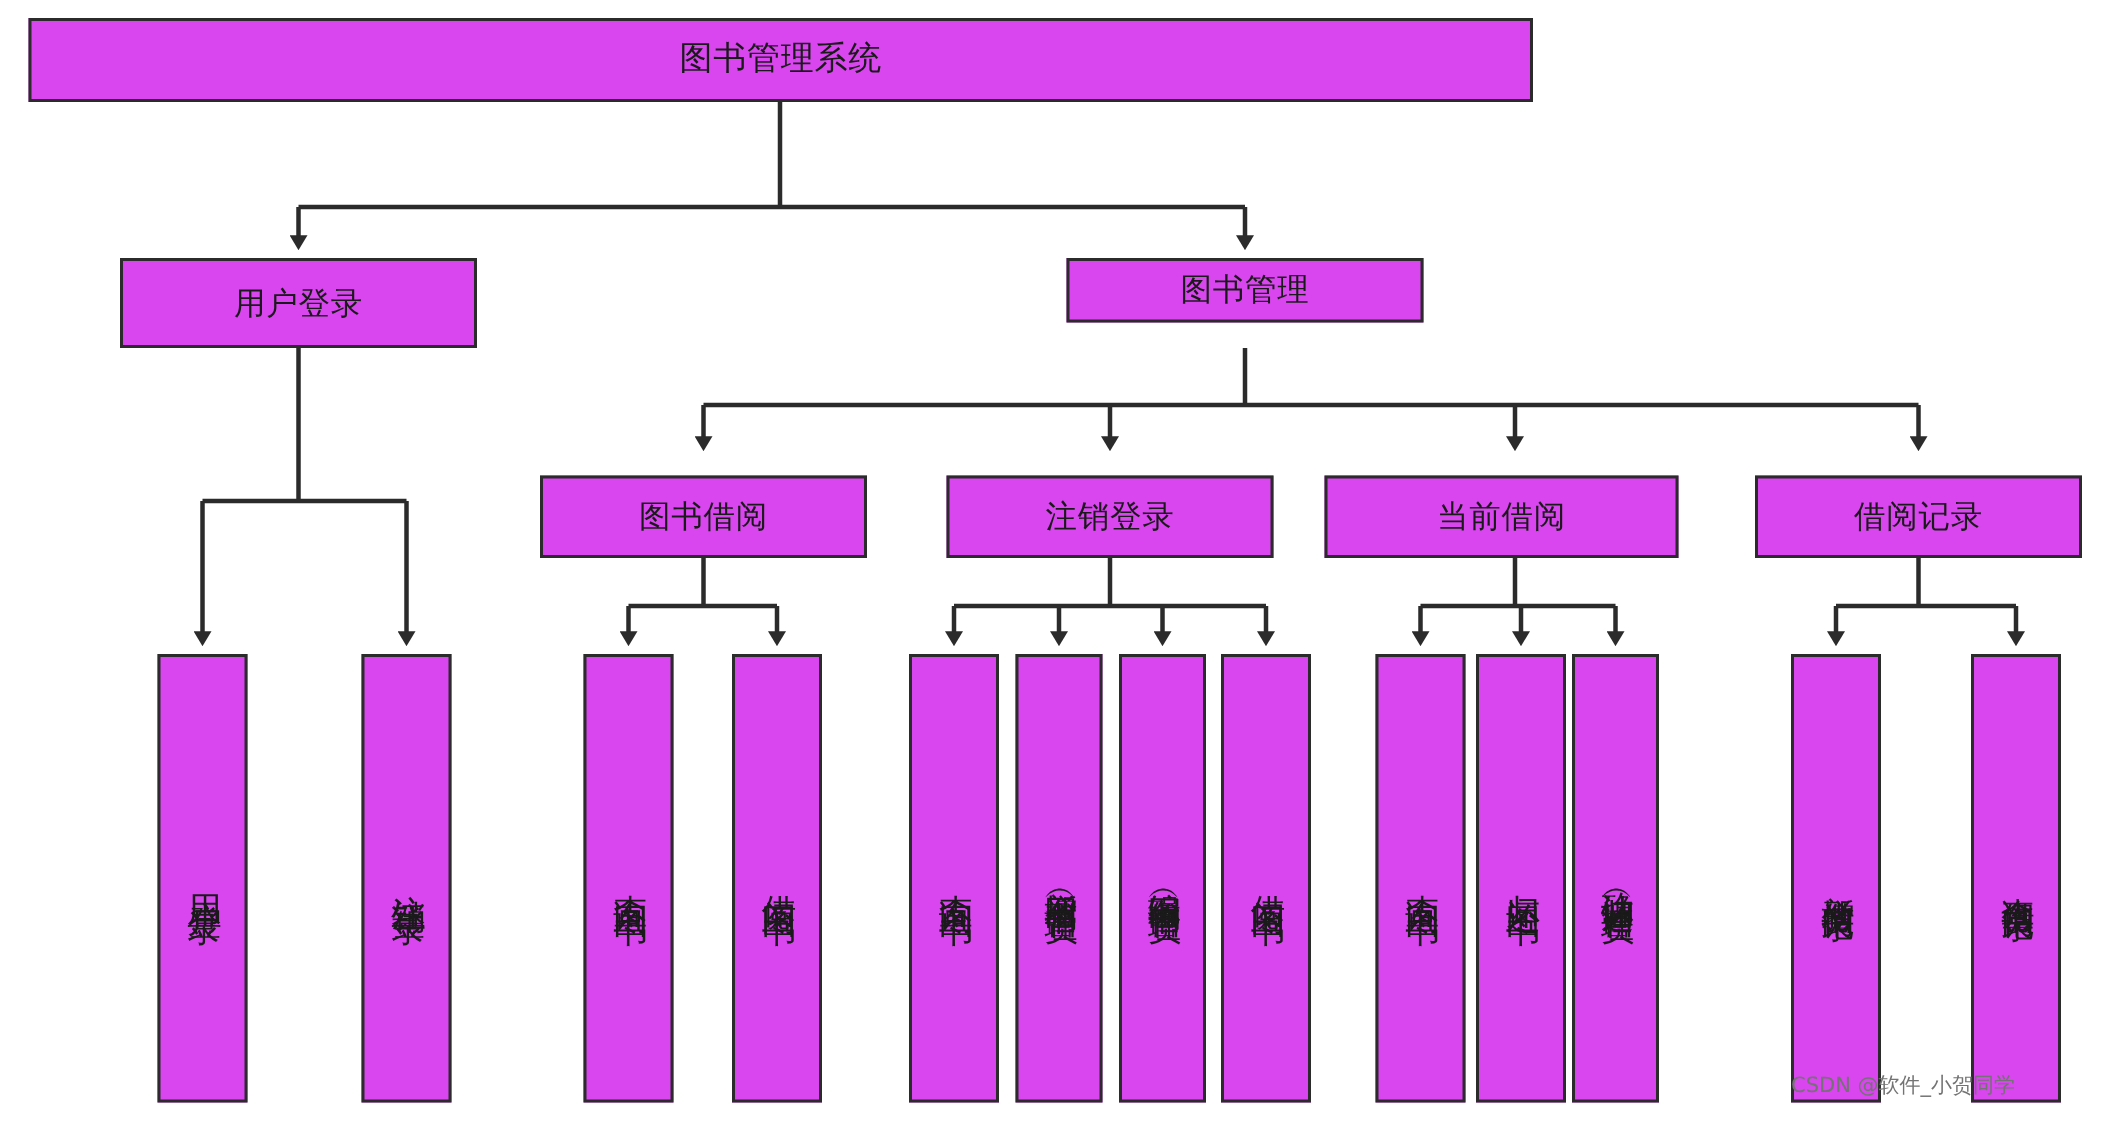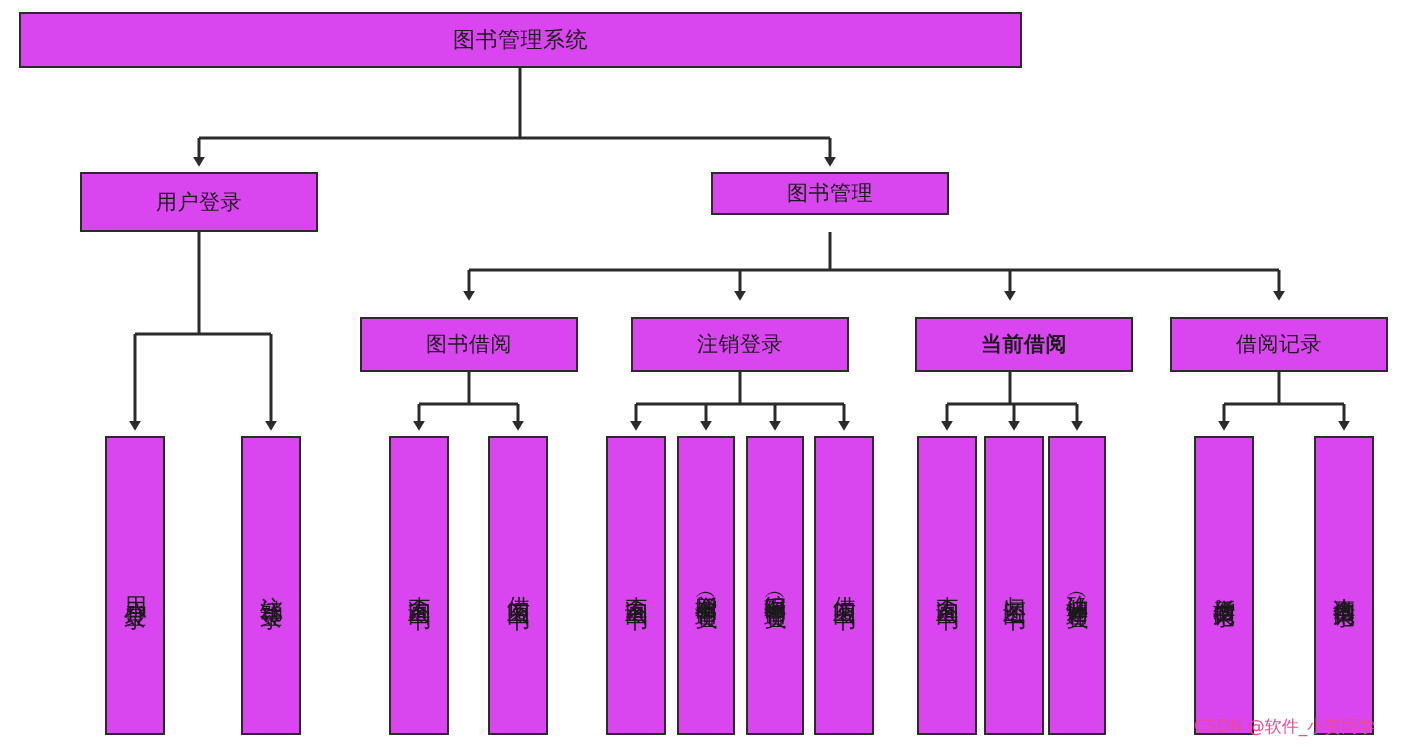--- a/index.html
+++ b/index.html
@@ -64,22 +64,22 @@
     line-height: 1.12;
     letter-spacing: 4px;
     white-space: nowrap;
   }
   .node.vert.tall .node-label {
     font-size: 22px;
     letter-spacing: 2px;
   }
   .watermark {
     position: absolute;
-    font-size: 17px;
-    color: #ec4899;
+    font-size: 14px;
+    color: #737373;
     white-space: nowrap;
     user-select: none;
   }
 </style>
 </head>
 <body>
 
 <div id="canvas">
 
   <svg class="wires" viewBox="0 0 1405 747" xmlns="http://www.w3.org/2000/svg">
@@ -147,21 +147,21 @@
   </div>
 
   <div class="node horiz" style="left:360px; top:317px; width:218px; height:55px;">
     <span class="node-label">图书借阅</span>
   </div>
 
   <div class="node horiz" style="left:631px; top:317px; width:218px; height:55px;">
     <span class="node-label">注销登录</span>
   </div>
 
-  <div class="node horiz" style="left:915px; top:317px; width:218px; height:55px;font-weight:bold;">
+  <div class="node horiz" style="left:883px; top:317px; width:236px; height:55px;">
     <span class="node-label">当前借阅</span>
   </div>
 
   <div class="node horiz" style="left:1170px; top:317px; width:218px; height:55px;align-items:center;">
     <span class="node-label">借阅记录</span>
   </div>
 
   <div class="node vert" style="left:105px; top:436px; width:60px; height:299px;">
     <span class="node-label">用户登录</span>
   </div>

